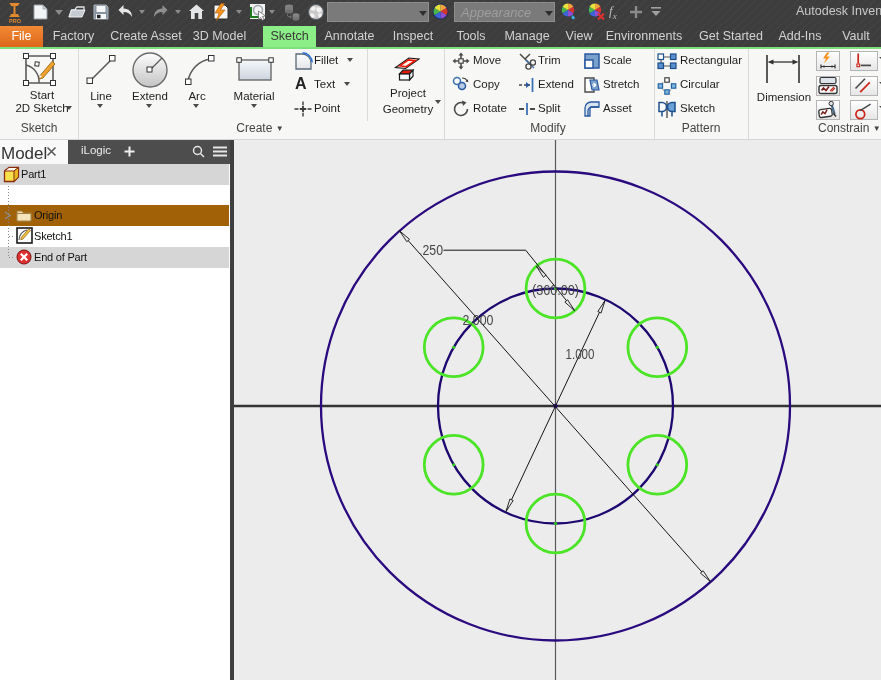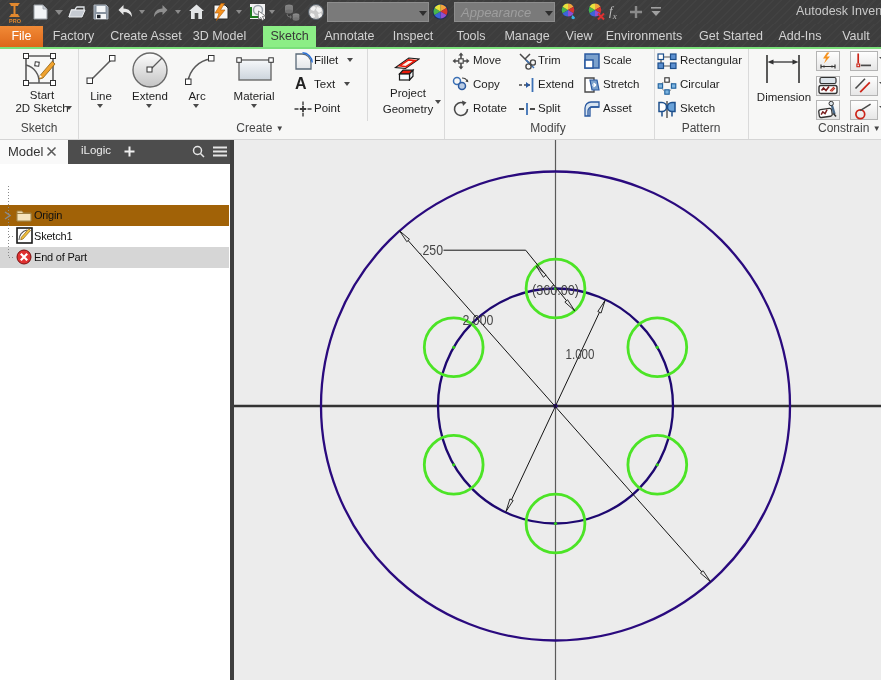--- a/index.html
+++ b/index.html
@@ -401,21 +401,21 @@
   <svg class="abs" style="left:854px;top:51.5px" width="18" height="19" viewBox="0 0 18 19">
     <circle cx="6.3" cy="13.2" r="4.4" fill="none" stroke="#cc2418" stroke-width="1.7"></circle>
     <path d="M6.2 9.6 L16.6 3.2" stroke="#4a4a4a" stroke-width="1.5"></path>
   </svg>
   <div class="abs" style="left:878.5px;top:8px;width:0;height:0;border-left:3px solid transparent;border-right:3px solid transparent;border-top:3.5px solid #4a4a4a"></div>
   <div class="abs" style="left:878.5px;top:33px;width:0;height:0;border-left:3px solid transparent;border-right:3px solid transparent;border-top:3.5px solid #4a4a4a"></div>
   <div class="abs" style="left:878.5px;top:57px;width:0;height:0;border-left:3px solid transparent;border-right:3px solid transparent;border-top:3.5px solid #4a4a4a"></div>
 </div>
 <div id="ptabs">
   <div id="modeltab">
-    <span class="abs" style="left:8px;top:4px;font-size:13px;color:#333;">Model</span>
+    <span class="abs" style="left:1px;top:4px;font-size:17px;color:#333;">Model</span>
     <svg class="abs" style="left:46px;top:6px" width="11" height="11" viewBox="0 0 11 11">
       <path d="M1.5 1.5 L9.5 9.5 M9.5 1.5 L1.5 9.5" stroke="#5a5a5a" stroke-width="1.6"></path>
     </svg>
   </div>
   <span class="abs" style="left:81px;top:4px;font-size:11.5px;color:#ececec;">iLogic</span>
   <svg class="abs" style="left:124px;top:6px" width="11" height="11" viewBox="0 0 11 11">
     <path d="M5.5 0.5 v10 M0.5 5.5 h10" stroke="#f0f0f0" stroke-width="2"></path>
   </svg>
   <svg class="abs" style="left:192px;top:5px" width="13" height="13" viewBox="0 0 13 13">
     <circle cx="5.5" cy="5.5" r="4" fill="none" stroke="#e6e6e6" stroke-width="1.5"></circle>
@@ -423,20 +423,28 @@
   </svg>
   <svg class="abs" style="left:213px;top:6px" width="14" height="11" viewBox="0 0 14 11">
     <path d="M0 1.5 h14 M0 5.5 h14 M0 9.5 h14" stroke="#e6e6e6" stroke-width="1.8"></path>
   </svg>
 </div>
 <div id="panelbody">
 
   <div class="abs" style="left:8px;top:22px;width:1px;height:72px;background-image:repeating-linear-gradient(#8a8a8a 0 1px, transparent 1px 3px);z-index:5;"></div>
     <div class="abs" style="left:9px;top:72px;width:5px;height:1px;background-image:repeating-linear-gradient(90deg,#8a8a8a 0 1px, transparent 1px 3px);z-index:5;"></div>
     <div class="abs" style="left:9px;top:93px;width:5px;height:1px;background-image:repeating-linear-gradient(90deg,#8a8a8a 0 1px, transparent 1px 3px);z-index:5;"></div>
+  <div class="trow" style="top:0px;height:21px;background:#d6d6d6;">
+    <svg class="abs" style="left:3px;top:2px" width="17" height="17" viewBox="0 0 17 17">
+      <path d="M1.5 5 L6 1.5 15.5 1.5 15.5 11 11 15.5 1.5 15.5 z" fill="#f8e14a" stroke="#8a2a10" stroke-width="1.3"></path>
+      <path d="M1.5 5 L6 1.5 15.5 1.5 11 5 z" fill="#fdfbe8" stroke="#8a2a10" stroke-width="1"></path>
+      <path d="M11 5 L15.5 1.5 15.5 11 11 15.5 z" fill="#e8b820" stroke="#8a2a10" stroke-width="1"></path>
+    </svg>
+    <span class="lbl" style="left:21px;">Part1</span>
+  </div>
   <div class="trow" style="top:41px;height:21px;background:#a16207;">
     <svg class="abs" style="left:4px;top:6px" width="7" height="9" viewBox="0 0 7 9">
         <path d="M1 1 L6 4.5 1 8" fill="none" stroke="#8a8a8a" stroke-width="1.4"></path>
       </svg>
     <svg class="abs" style="left:16px;top:3px" width="16" height="14" viewBox="0 0 16 14">
       <path d="M1 3 h5 l1.5 2 h7.5 v8 h-14 z" fill="#f0d9a8" stroke="#a08040" stroke-width="1"></path>
       <path d="M1 5.5 h14 v7.5 h-14 z" fill="#f5e3bc" stroke="#a08040" stroke-width="1"></path>
     </svg>
     <span class="lbl">Origin</span>
   </div>

